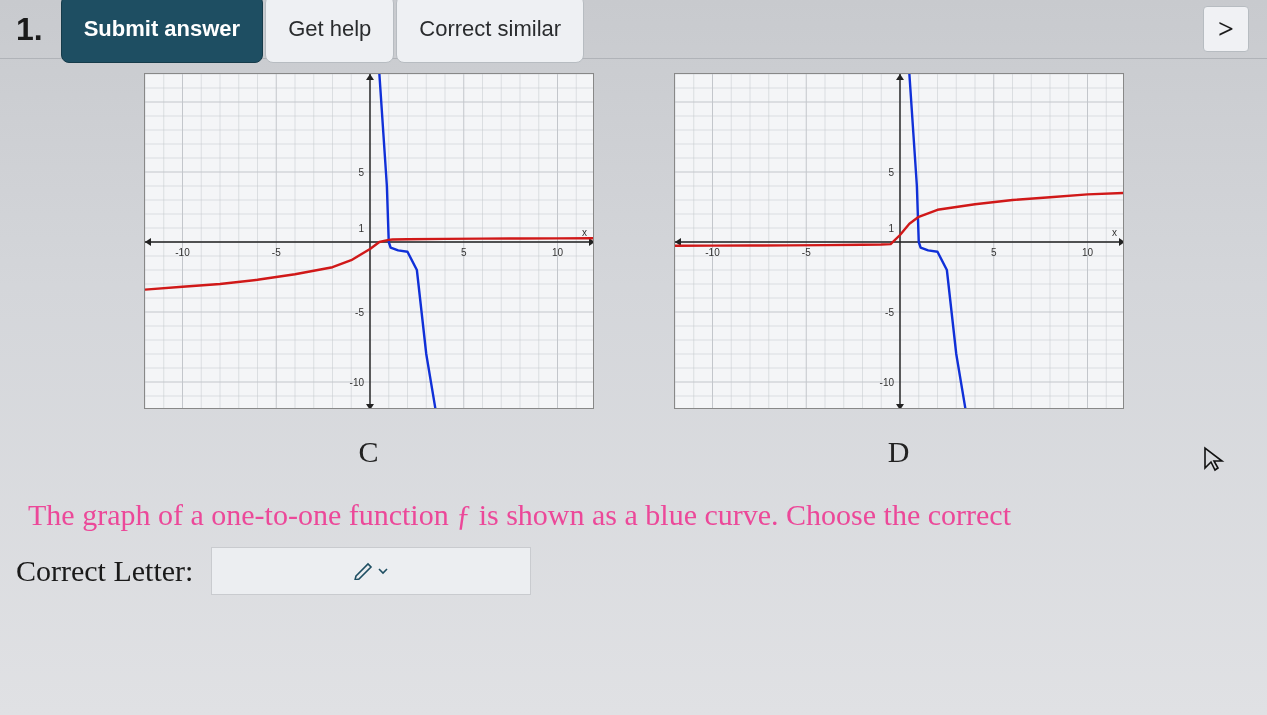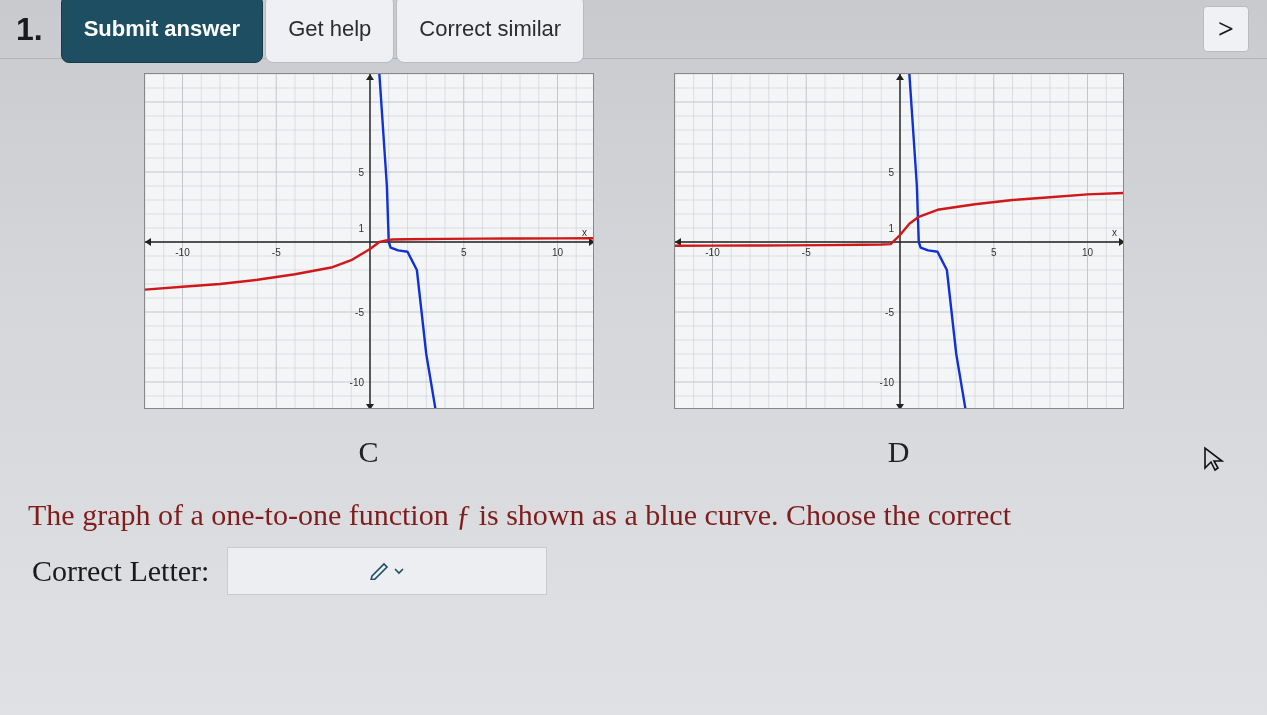--- a/index.html
+++ b/index.html
@@ -83,28 +83,28 @@
   .graph-label {
     font-family: Georgia, serif;
     font-size: 30px;
     color: #222;
     margin-top: 26px;
   }
   .question-text {
     font-family: Georgia, 'Times New Roman', serif;
     font-size: 30px;
     line-height: 1.6;
-    color: #7f1d1d;
+    color: #ec4899;
     padding: 10px 28px 0 28px;
     margin-top: 12px;
   }
   .answer-row {
     display: flex;
     align-items: center;
-    padding: 4px 32px;
+    padding: 4px 16px;
     margin-top: 4px;
     gap: 18px;
   }
   .answer-label {
     font-family: Georgia, serif;
     font-size: 30px;
     color: #1a1a1a;
   }
   .answer-field {
     width: 320px;

